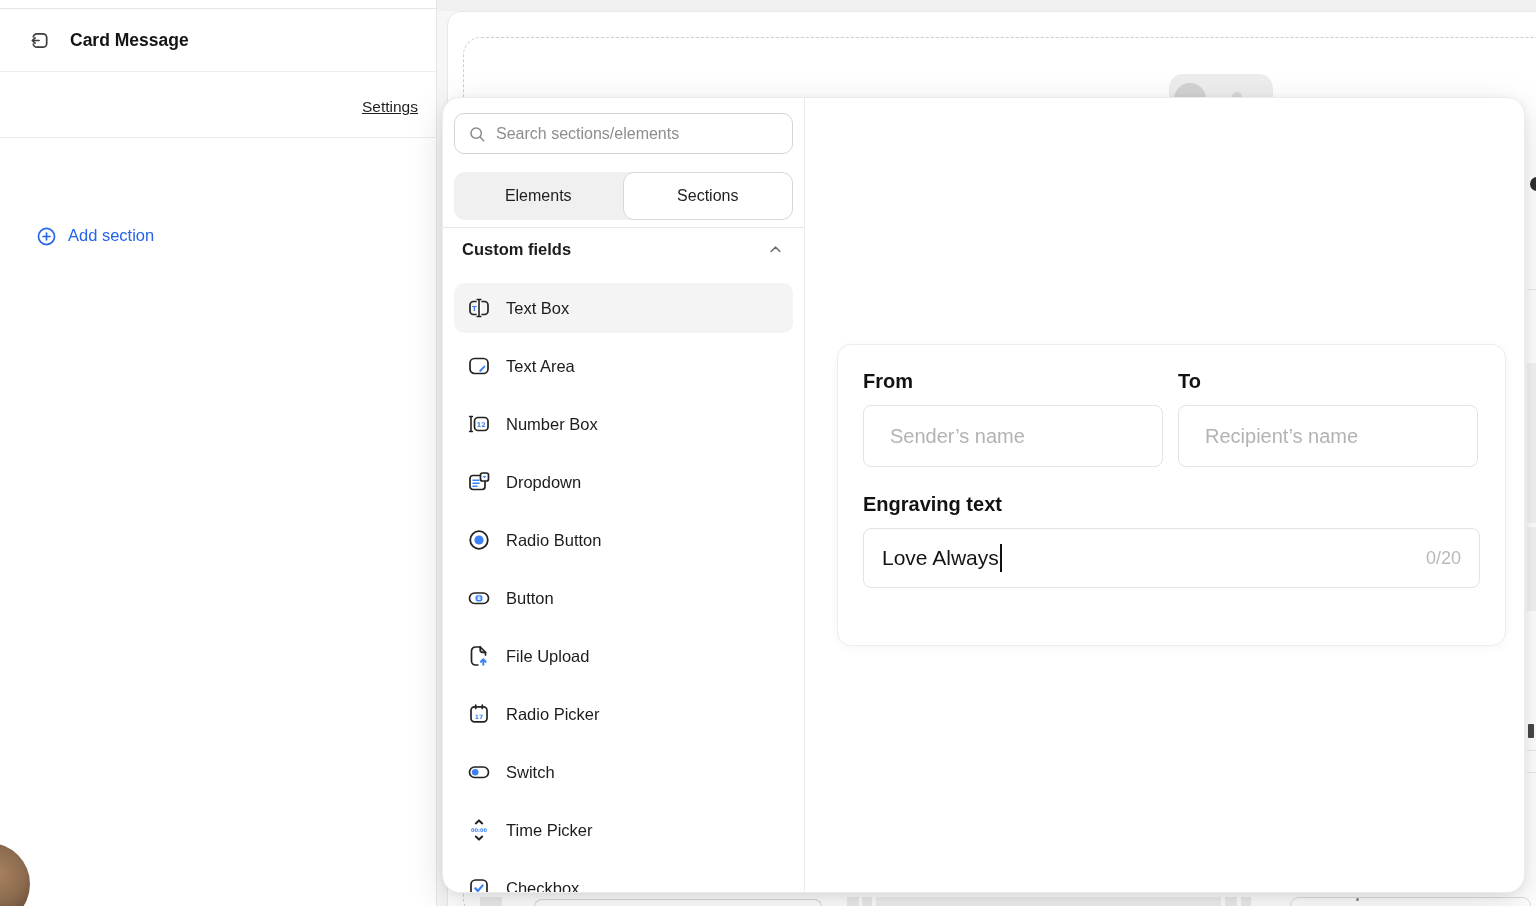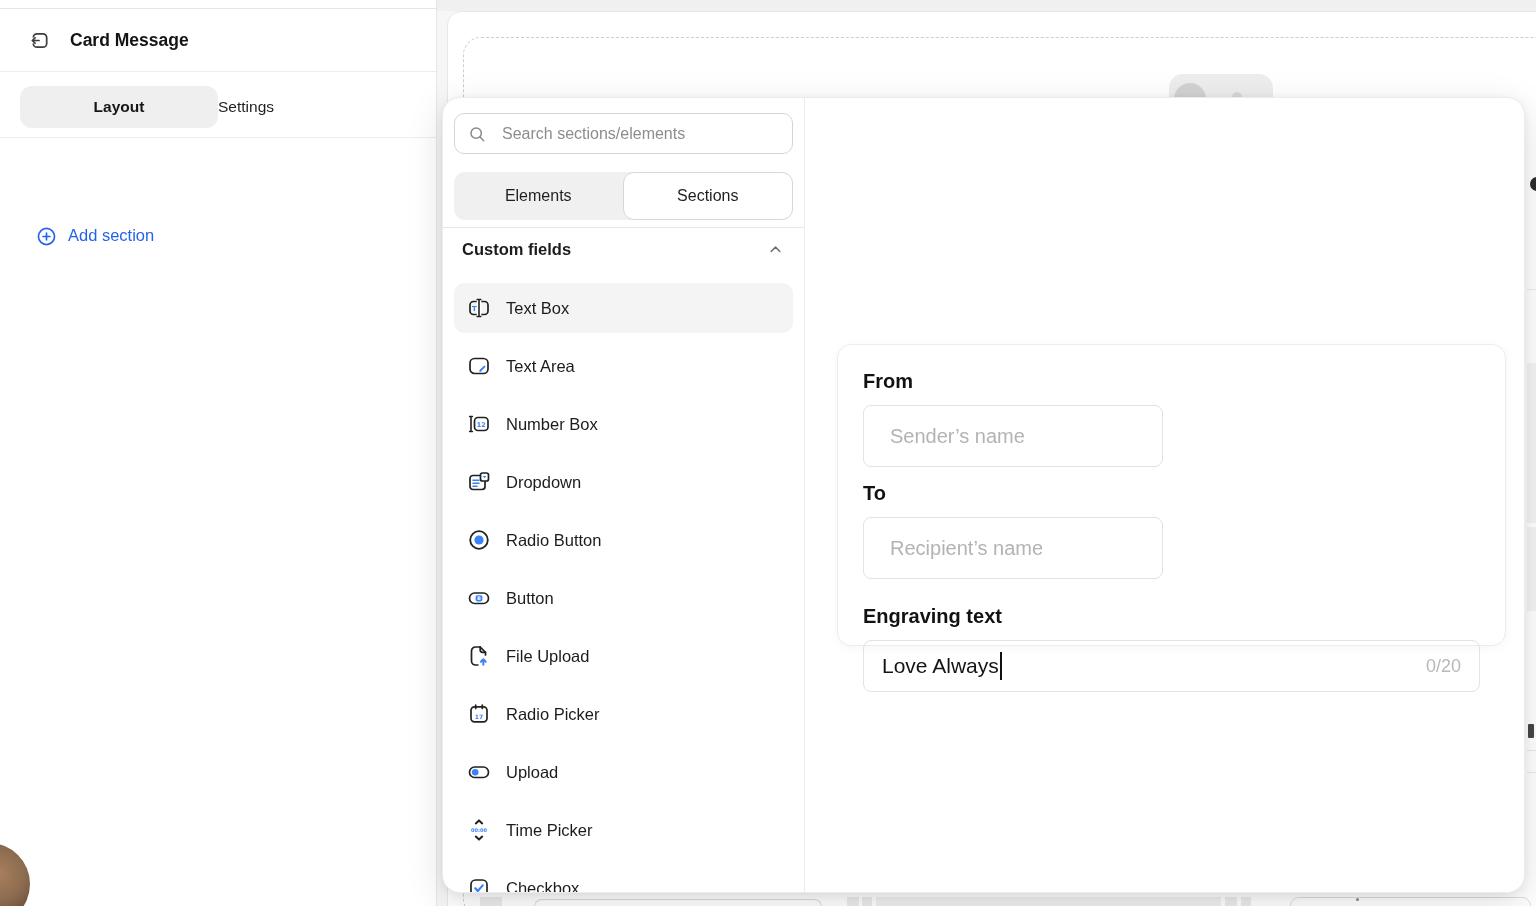--- a/index.html
+++ b/index.html
@@ -47,62 +47,62 @@
              border-right:1px solid #e6e6e6; z-index:5; }
   .sidebar-topline { position:absolute; left:0; top:8px; width:437px; height:1px; background:#e5e5e5; }
   .sb-header { position:absolute; left:0; top:9px; width:100%; height:63px; border-bottom:1px solid #ededed;
                display:flex; align-items:center; padding-left:28px; }
   .sb-title { font-size:17.5px; font-weight:700; margin-left:19px; color:#141414; }
   .sb-tabs { position:absolute; left:0; top:72px; width:100%; height:66px; border-bottom:1px solid #ededed; }
   .sb-tab-active { position:absolute; left:20px; top:14px; width:198px; height:42px; background:#efefef;
                    border-radius:12px; display:flex; align-items:center; justify-content:center;
                    font-size:15.5px; font-weight:600; color:#161616; cursor:default; }
   .sb-tab { position:absolute; left:218px; top:14px; width:200px; height:42px;
-            display:flex; align-items:center; justify-content:flex-start; font-size:15.5px; color:#1f1f1f; }
+            display:flex; align-items:center; justify-content:flex-end; font-size:15.5px; color:#1f1f1f;text-decoration:underline; }
   .sb-row { position:absolute; left:0; top:158px; width:100%; height:42px; display:flex; align-items:center; }
   .sb-row .icon { margin-left:68px; display:flex; }
   .sb-row .lbl { margin-left:18px; font-size:16.5px; color:#1a1a1a; }
   .sb-add { position:absolute; left:36px; top:226px; display:flex; color:#2563eb; cursor:pointer; }
   .sb-add .lbl { margin-left:11px; font-size:16.5px; font-weight:500; }
 
   
   .panel { position:absolute; left:442px; top:97px; width:1083px; height:796px; background:#fff;
            border:1px solid #ececec; border-radius:18px;
            box-shadow:0 10px 36px rgba(0,0,0,.13), 0 2px 8px rgba(0,0,0,.06);
            display:flex; overflow:hidden; z-index:10; }
   .panel-left { width:362px; border-right:1px solid #ebebeb; padding:15px 11px 0 11px; flex:none; }
   .search-box { height:41px; border:1px solid #d5d5d5; border-radius:10px; display:flex; align-items:center;
                 padding:0 12px; background:#fff; }
-  .search-box input { border:none; outline:none; flex:1; font-size:16px; margin-left:15px;
+  .search-box input { border:none; outline:none; flex:1; font-size:16px; margin-left:9px;
                       font-family:inherit; color:#1a1a1a; background:transparent; }
   .search-box input::placeholder { color:#8d8d8d; }
   .seg { margin-top:18px; height:48px; background:#f0f0f0; border-radius:11px; display:flex; }
   .seg-item { flex:1; display:flex; align-items:center; justify-content:center; font-size:16px; color:#1f1f1f; cursor:pointer; }
   .seg-item.active { background:#fff; border:1px solid #d8d8d8; border-radius:11px; }
   .pl-divider { height:1px; background:#e7e7e7; margin:7px -11px 0 -11px; }
   .group-head { height:42px; display:flex; align-items:center; justify-content:space-between; padding:0 8px; margin-top:0; }
   .group-title { font-size:16.5px; font-weight:600; color:#1c1c1c; }
   .el-list { margin-top:13px; display:flex; flex-direction:column; gap:8px; }
   .el-item { height:50px; border-radius:10px; display:flex; align-items:center; padding:0 13px; cursor:pointer; }
   .el-item.selected { background:#f4f4f4; }
   .el-icon { width:24px; height:24px; flex:none; display:flex; }
   .el-label { margin-left:15px; font-size:16.5px; color:#1c1c1c; }
 
   
   .form-card { position:absolute; left:394px; top:246px; width:669px; height:302px; background:#fff;
                border:1px solid #ececec; border-radius:14px; box-shadow:0 2px 10px rgba(0,0,0,.04);
                padding:25px; }
-  .fc-row { display:flex; gap:15px;flex-direction:column; }
+  .fc-row { display:flex; gap:15px; }
   .fc-col { width:300px; }
   .fc-label { font-size:20px; font-weight:700; color:#121212; margin-bottom:12px; }
   .fc-input { width:100%; height:62px; border:1px solid #e3e3e3; border-radius:8px; padding:0 26px;
               font-size:20px; font-family:inherit; color:#1a1a1a; outline:none; }
   .fc-input::placeholder { color:#b3b3b3; }
   .fc-engrave-label { margin-top:26px; }
-  .fc-engrave { margin-top:12px; height:52px; border:1px solid #e3e3e3; border-radius:8px; display:flex;
+  .fc-engrave { margin-top:12px; height:60px; border:1px solid #e3e3e3; border-radius:8px; display:flex;
                 align-items:center; padding:0 18px; }
   .fc-value { font-size:21px; color:#141414; }
   .caret { width:2px; height:28px; background:#111; margin-left:1px; animation:blink 1.1s steps(1) infinite; }
   @keyframes blink { 50% { opacity:0; } }
   .fc-counter { margin-left:auto; font-size:18px; color:#b8b8b8; }
 
   svg { display:block; }
 </style>
 </head>
 <body>
@@ -145,23 +145,20 @@
           <rect x="5.5" y="5" width="14" height="14" rx="4"></rect>
           <rect x="1.5" y="8.9" width="7.4" height="6.2" fill="#ffffff" stroke="none"></rect>
           <path d="M11.5 12H4.8"></path>
           <path d="M7.4 9.3L4.6 12l2.8 2.7"></path>
         </svg>
       </span>
       <span class="sb-title">Card Message</span>
     </div>
 
     <div class="sb-tabs">
-      <div class="sb-tab-active">
-        <span>Layout</span>
-      </div>
       <div class="sb-tab">
         <span>Settings</span>
       </div>
     </div>
 
 
     <div class="sb-add">
       <span style="display:flex;">
         <svg width="21" height="21" viewBox="0 0 24 24" fill="none" stroke="#2563eb" stroke-width="1.9" stroke-linecap="round">
           <circle cx="12" cy="12" r="9.2"></circle>
@@ -299,21 +296,21 @@
           <span class="el-label">Radio Picker</span>
         </div>
 
         <div class="el-item">
           <span class="el-icon">
             <svg width="24" height="24" viewBox="0 0 24 24">
               <rect x="2.5" y="7" width="19" height="10.5" rx="5.2" fill="none" stroke="#222" stroke-width="1.7"></rect>
               <circle cx="8.2" cy="12.2" r="3.3" fill="#3b82f6"></circle>
             </svg>
           </span>
-          <span class="el-label">Upload</span>
+          <span class="el-label">Switch</span>
         </div>
 
         <div class="el-item">
           <span class="el-icon">
             <svg width="24" height="24" viewBox="0 0 24 24">
               <path d="M8.8 5.4L12 2.4l3.2 3" fill="none" stroke="#222" stroke-width="2" stroke-linecap="round" stroke-linejoin="round"></path>
               <path d="M8.8 18.6l3.2 3 3.2-3" fill="none" stroke="#222" stroke-width="2" stroke-linecap="round" stroke-linejoin="round"></path>
               <text x="12" y="14.1" text-anchor="middle" font-size="5.1" font-weight="700" fill="#3b82f6" font-family="DejaVu Sans,sans-serif">00:00</text>
             </svg>
           </span>

